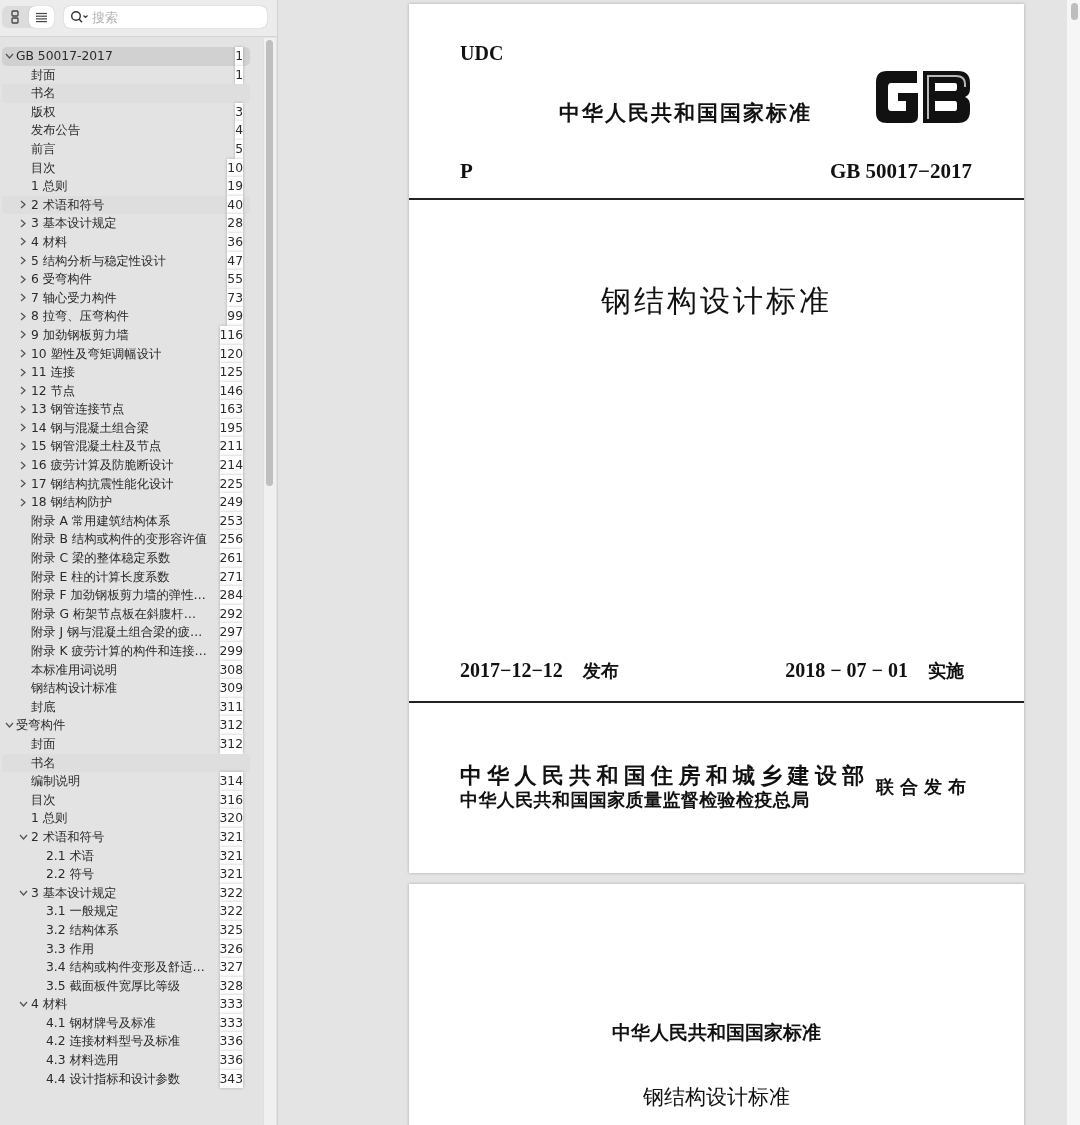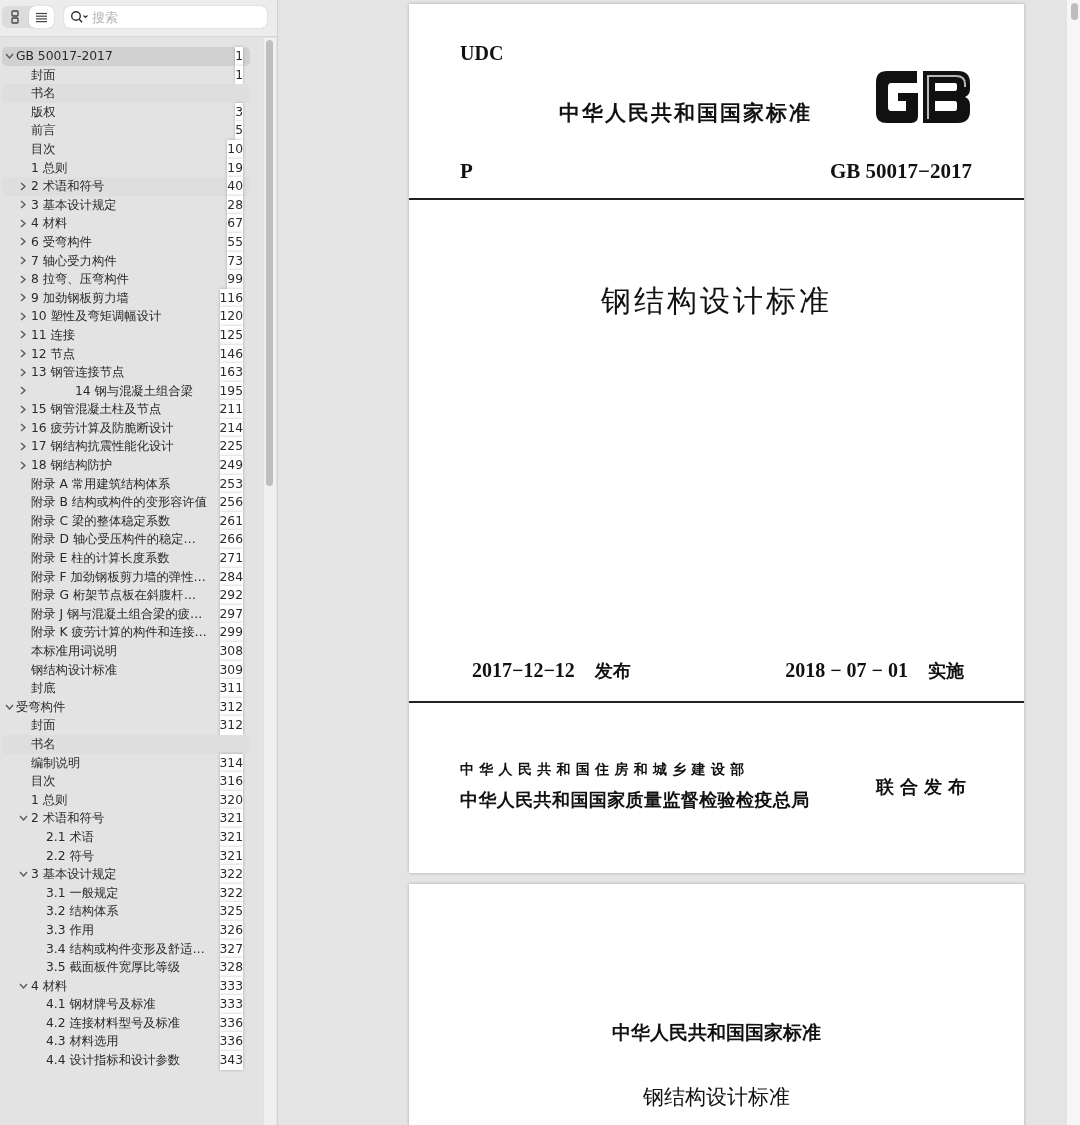--- a/index.html
+++ b/index.html
@@ -83,24 +83,24 @@
   .page2 { left:409px; top:884px; width:615px; height:260px; }
   .p-abs { position:absolute; color:#111; white-space:nowrap; }
   .serif-b { font-family:"Liberation Serif","DejaVu Serif",serif; font-weight:bold; }
   .udc { left:51px; top:38px; font-size:20px; }
   .nat-std { left:150px; top:95px; font-size:21px; letter-spacing:2px; font-weight:bold; font-family:"DejaVu Sans",sans-serif; }
   .cls { left:51px; top:155px; font-size:21px; }
   .code { right:52px; top:155px; font-size:21px; }
   .hr { position:absolute; left:0; width:615px; height:2px; background:#222; }
   .title-cn { left:0; width:615px; text-align:center; top:277px; font-size:30px; font-family:"DejaVu Serif",serif; letter-spacing:3px; }
   .title-en { left:0; width:615px; text-align:center; top:330px; font-size:19.5px; font-family:"Liberation Serif",serif; }
-  .date1 { left:51px; top:655px; font-size:20px;margin-left:12px; }
+  .date1 { left:51px; top:655px; font-size:20px; }
   .date2 { right:60px; top:655px; font-size:20px; }
   .date-lbl { font-family:"DejaVu Sans",sans-serif; font-weight:bold; font-size:18px; margin-left:20px; }
-  .issuer1 { left:51px; top:757px; font-size:14px; letter-spacing:5.3px; font-weight:bold; font-family:"DejaVu Sans",sans-serif; }
+  .issuer1 { left:51px; top:757px; font-size:22px; letter-spacing:5.3px; font-weight:bold; font-family:"DejaVu Sans",sans-serif; }
   .issuer2 { left:51px; top:784px; font-size:18px; letter-spacing:0.4px; font-weight:bold; font-family:"DejaVu Sans",sans-serif; }
   .joint { right:52px; top:771px; font-size:18px; letter-spacing:6px; font-weight:bold; font-family:"DejaVu Sans",sans-serif; }
   .gb-logo { position:absolute; left:461px; top:64px; width:104px; height:58px; }
   .p2-std { left:0; width:615px; text-align:center; top:136px; font-size:19px; font-weight:bold; font-family:"DejaVu Sans",sans-serif; }
   .p2-title { left:0; width:615px; text-align:center; top:199px; font-size:21px; font-family:"DejaVu Sans",sans-serif; }
 </style>
 </head>
 <body>
 
 <div class="sidebar">
@@ -147,20 +147,24 @@
       </div>
       <div class="row hover">
         <span class="label" style="left: 31px; max-width: 177px;">书名</span>
         <span class="page"></span>
       </div>
       <div class="row">
         <span class="label" style="left: 31px; max-width: 177px;">版权</span>
         <span class="page">3</span>
       </div>
       <div class="row">
+        <span class="label" style="left: 31px; max-width: 177px;">发布公告</span>
+        <span class="page">4</span>
+      </div>
+      <div class="row">
         <span class="label" style="left: 31px; max-width: 177px; text-align: right;">前言</span>
         <span class="page">5</span>
       </div>
       <div class="row">
         <span class="label" style="left: 31px; max-width: 177px;">目次</span>
         <span class="page">10</span>
       </div>
       <div class="row">
         <span class="label" style="left: 31px; max-width: 177px;">1 总则</span>
         <span class="page">19</span>
@@ -177,21 +181,28 @@
             <polyline points="1,1 5,4.5 1,8" fill="none" stroke="#555" stroke-width="1.3"></polyline>
           </svg></span>
         <span class="label" style="left: 31px; max-width: 177px;">3 基本设计规定</span>
         <span class="page">28</span>
       </div>
       <div class="row">
         <span class="chev" style="left: 17px;"><svg width="6" height="9" viewBox="0 0 6 9" style="vertical-align:middle">
             <polyline points="1,1 5,4.5 1,8" fill="none" stroke="#555" stroke-width="1.3"></polyline>
           </svg></span>
         <span class="label" style="left: 31px; max-width: 177px;">4 材料</span>
-        <span class="page">67</span>
+        <span class="page">36</span>
+      </div>
+      <div class="row">
+        <span class="chev" style="left: 17px;"><svg width="6" height="9" viewBox="0 0 6 9" style="vertical-align:middle">
+            <polyline points="1,1 5,4.5 1,8" fill="none" stroke="#555" stroke-width="1.3"></polyline>
+          </svg></span>
+        <span class="label" style="left: 31px; max-width: 177px;">5 结构分析与稳定性设计</span>
+        <span class="page">47</span>
       </div>
       <div class="row">
         <span class="chev" style="left: 17px;"><svg width="6" height="9" viewBox="0 0 6 9" style="vertical-align:middle">
             <polyline points="1,1 5,4.5 1,8" fill="none" stroke="#555" stroke-width="1.3"></polyline>
           </svg></span>
         <span class="label" style="left: 31px; max-width: 177px;">6 受弯构件</span>
         <span class="page">55</span>
       </div>
       <div class="row">
         <span class="chev" style="left: 17px;"><svg width="6" height="9" viewBox="0 0 6 9" style="vertical-align:middle">
@@ -239,21 +250,21 @@
         <span class="chev" style="left: 17px;"><svg width="6" height="9" viewBox="0 0 6 9" style="vertical-align:middle">
             <polyline points="1,1 5,4.5 1,8" fill="none" stroke="#555" stroke-width="1.3"></polyline>
           </svg></span>
         <span class="label" style="left: 31px; max-width: 177px;">13 钢管连接节点</span>
         <span class="page">163</span>
       </div>
       <div class="row">
         <span class="chev" style="left: 17px;"><svg width="6" height="9" viewBox="0 0 6 9" style="vertical-align:middle">
             <polyline points="1,1 5,4.5 1,8" fill="none" stroke="#555" stroke-width="1.3"></polyline>
           </svg></span>
-        <span class="label" style="left: 31px; max-width: 177px; margin-left: 44px;">14 钢与混凝土组合梁</span>
+        <span class="label" style="left: 31px; max-width: 177px;">14 钢与混凝土组合梁</span>
         <span class="page">195</span>
       </div>
       <div class="row">
         <span class="chev" style="left: 17px;"><svg width="6" height="9" viewBox="0 0 6 9" style="vertical-align:middle">
             <polyline points="1,1 5,4.5 1,8" fill="none" stroke="#555" stroke-width="1.3"></polyline>
           </svg></span>
         <span class="label" style="left: 31px; max-width: 177px;">15 钢管混凝土柱及节点</span>
         <span class="page">211</span>
       </div>
       <div class="row">
@@ -281,24 +292,20 @@
         <span class="label" style="left: 31px; max-width: 177px;">附录 A 常用建筑结构体系</span>
         <span class="page">253</span>
       </div>
       <div class="row">
         <span class="label" style="left: 31px; max-width: 177px;">附录 B 结构或构件的变形容许值</span>
         <span class="page">256</span>
       </div>
       <div class="row">
         <span class="label" style="left: 31px; max-width: 177px;">附录 C 梁的整体稳定系数</span>
         <span class="page">261</span>
-      </div>
-      <div class="row">
-        <span class="label" style="left: 31px; max-width: 177px;">附录 D 轴心受压构件的稳定系数</span>
-        <span class="page">266</span>
       </div>
       <div class="row">
         <span class="label" style="left: 31px; max-width: 177px;">附录 E 柱的计算长度系数</span>
         <span class="page">271</span>
       </div>
       <div class="row">
         <span class="label" style="left: 31px; max-width: 177px;">附录 F 加劲钢板剪力墙的弹性…</span>
         <span class="page">284</span>
       </div>
       <div class="row">

